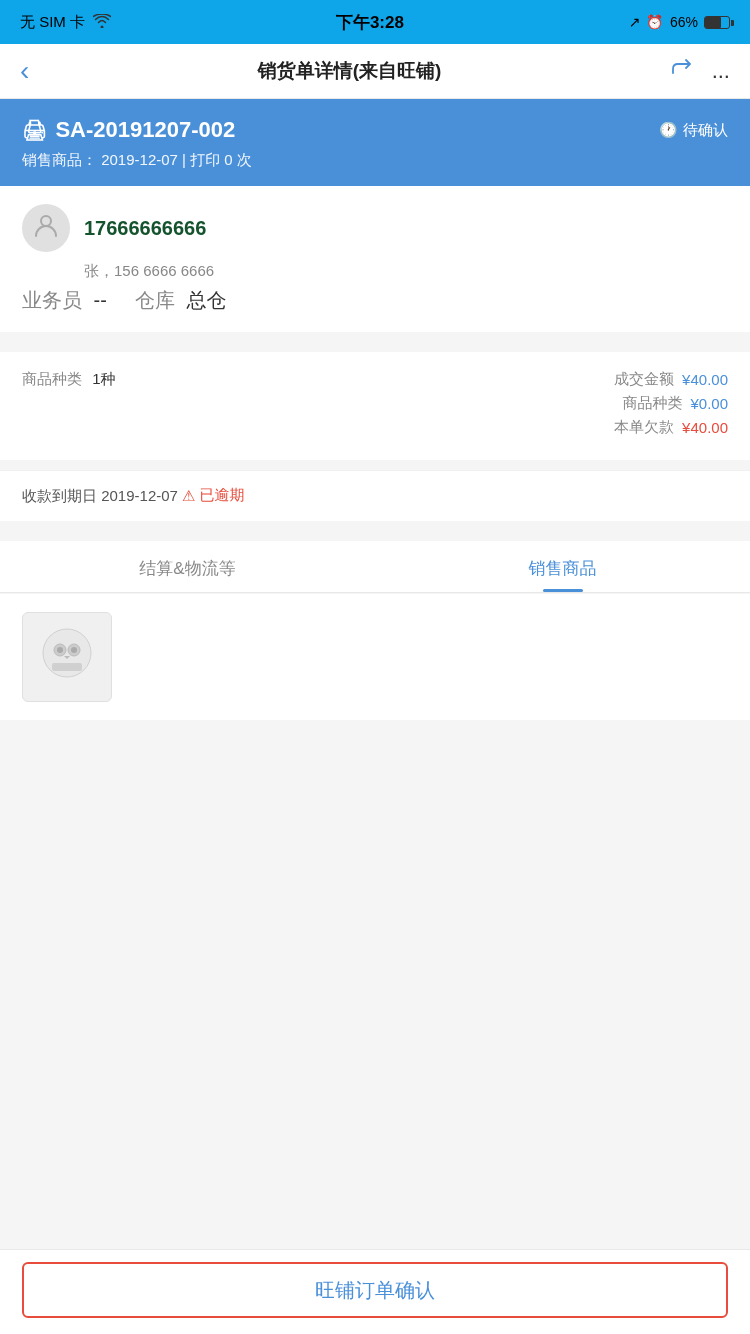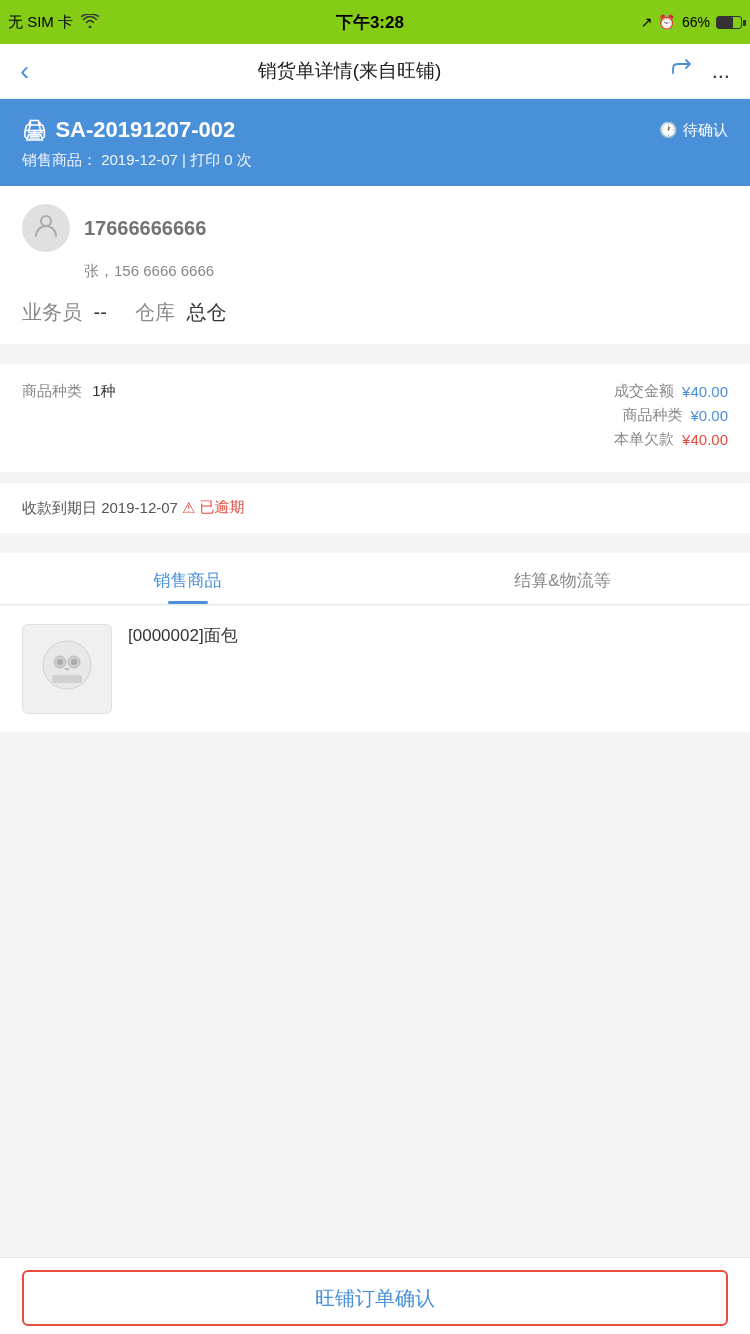--- a/index.html
+++ b/index.html
@@ -8,26 +8,26 @@
       font-family: -apple-system, "PingFang SC", "Helvetica Neue", Arial, sans-serif;
       background: #f5f5f5;
       width: 750px;
       min-height: 1334px;
       position: relative;
       overflow-x: hidden;
     }
 
     
     .status-bar {
-      background: #84cc16;
+      background: #0ea5e9;
       height: 44px;
       display: flex;
       align-items: center;
       justify-content: space-between;
-      padding: 0 8px;
+      padding: 0 20px;
       font-size: 15px;
       font-weight: 500;
     }
     .status-left { display: flex; align-items: center; gap: 8px; }
     .status-center { font-size: 17px; font-weight: 600; }
     .status-right { display: flex; align-items: center; gap: 6px; font-size: 14px; }
     .battery-icon {
       display: inline-block;
       width: 26px;
       height: 13px;
@@ -57,21 +57,21 @@
       background: #fff;
       height: 55px;
       display: flex;
       align-items: center;
       justify-content: space-between;
       padding: 0 20px;
       border-bottom: 1px solid #e8e8e8;
     }
     .nav-title {
       font-size: 19px;
-      font-weight: 400;
+      font-weight: 700;
       color: #222;
     }
     .nav-right { display: flex; align-items: center; gap: 20px; }
 
     
     .order-header {
       background: #4A90D9;
       padding: 18px 22px 16px;
       margin-bottom: 0;
     }
@@ -117,22 +117,22 @@
       width: 48px;
       height: 48px;
       border-radius: 50%;
       background: #e0e0e0;
       display: flex;
       align-items: center;
       justify-content: center;
       flex-shrink: 0;
     }
     .avatar-icon { color: #999; font-size: 22px; }
-    .customer-name { font-size: 20px; font-weight: 600; color: #737373; }
-    .customer-sub { color: #888; font-size: 15px; margin-bottom: 18px; padding-left: 62px; }
+    .customer-name { font-size: 20px; font-weight: 600; color: #14532d; }
+    .customer-sub { color: #888; font-size: 15px; margin-bottom: 6px; padding-left: 62px; }
     .info-row {
       display: flex;
       gap: 28px;
       font-size: 20px;
       color: #555;
     }
     .info-label { color: #888; margin-right: 6px; }
     .info-value { color: #333; }
 
     
@@ -236,21 +236,21 @@
       height: 260px;
     }
 
     
     .bottom-bar {
       position: fixed;
       bottom: 0;
       left: 0;
       width: 750px;
       background: #fff;
-      padding: 12px 22px 8px;
+      padding: 12px 22px 16px;
       border-top: 1px solid #e8e8e8;
     }
     .confirm-btn {
       width: 100%;
       height: 56px;
       border: 2px solid #e74c3c;
       background: #fff;
       color: #4A90D9;
       font-size: 20px;
       font-weight: 500;
@@ -380,25 +380,25 @@
   <span class="overdue-badge">
     <span style="color:#e74c3c;">⚠</span>
     <span>已逾期</span>
   </span>
 </div>
 
 <div class="divider"></div>
 
 <div class="tabs-section">
   <div class="tabs-row">
+    <div class="tab-item">
+      <span>结算&amp;物流等</span>
+    </div>
     <div class="tab-item active">
       <span>销售商品</span>
-    </div>
-    <div class="tab-item">
-      <span>结算&amp;物流等</span>
     </div>
   </div>
 </div>
 
 <div class="product-section">
   <div class="product-row">
     <div class="product-thumb">
       <span style="color:#bbb; font-size:32px;">
         
         <svg width="54" height="54" viewBox="0 0 54 54" fill="none">
@@ -409,21 +409,20 @@
           <circle cx="20" cy="24" r="3" fill="#aaa"></circle>
           <circle cx="34" cy="24" r="3" fill="#aaa"></circle>
 
           <path d="M24 30 L27 33 L30 30" fill="#bbb"></path>
 
           <rect x="12" y="37" width="30" height="8" rx="2" fill="#d0d0d0"></rect>
         </svg>
       </span>
     </div>
     <div class="product-info">
-      <div class="product-name">[0000002]面包</div>
     </div>
   </div>
 </div>
 
 <div class="empty-area"></div>
 
 <div class="bottom-bar">
   <button class="confirm-btn">旺铺订单确认</button>
 </div>
 

